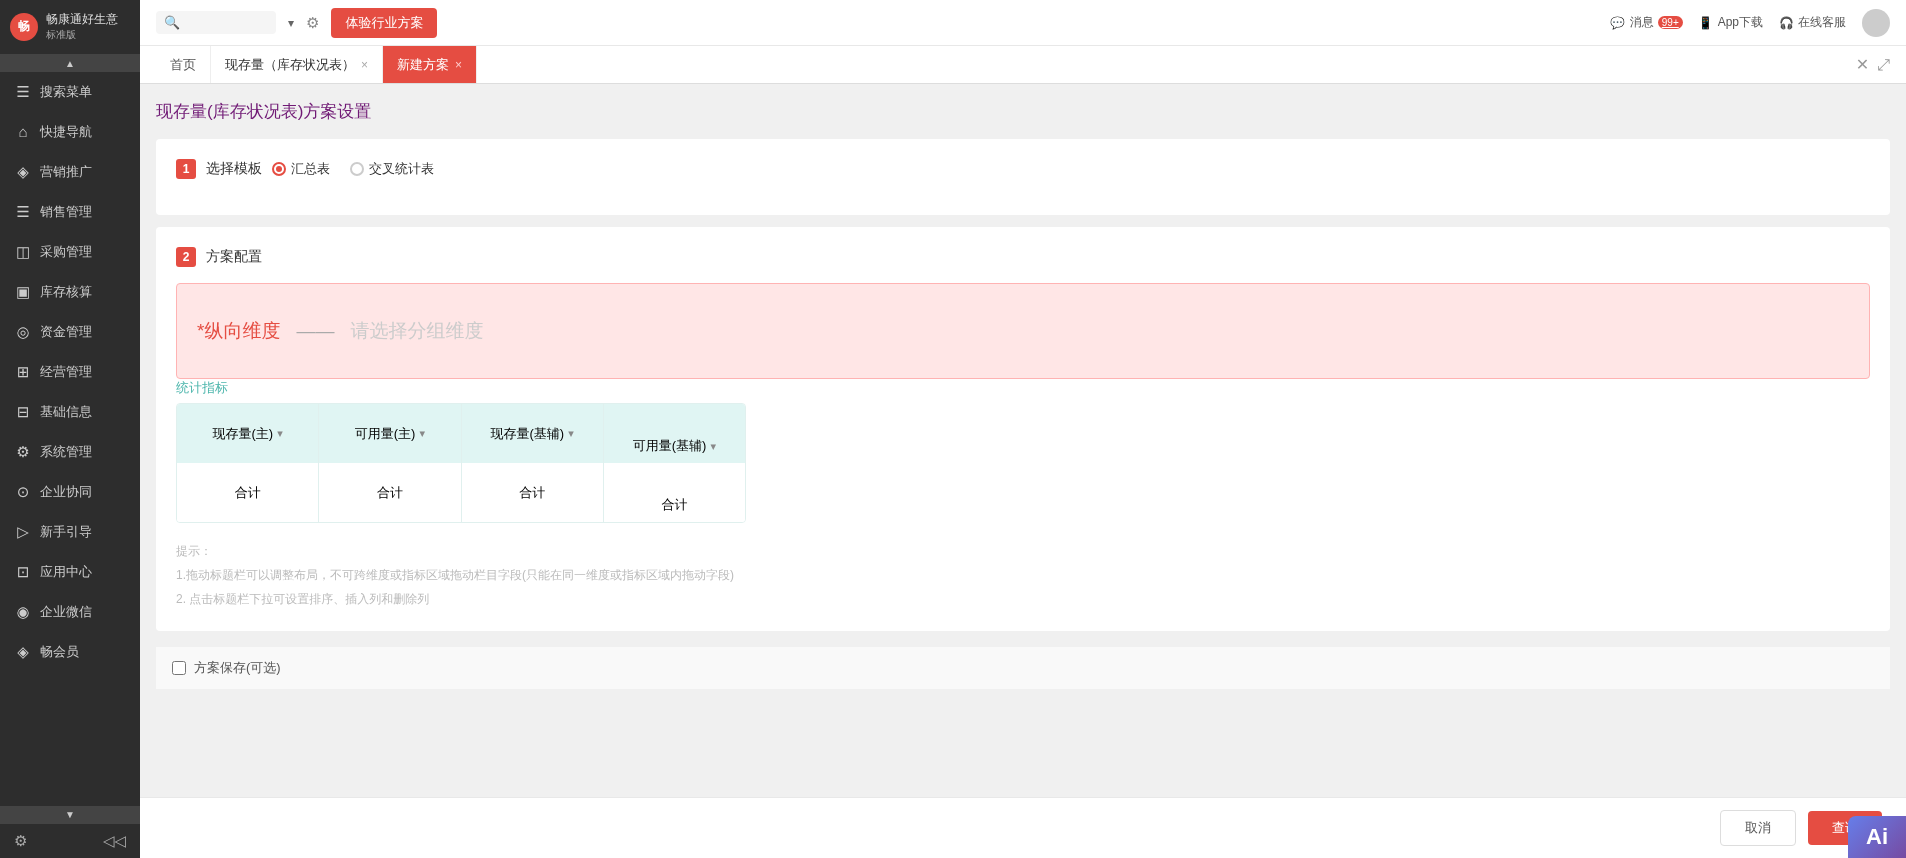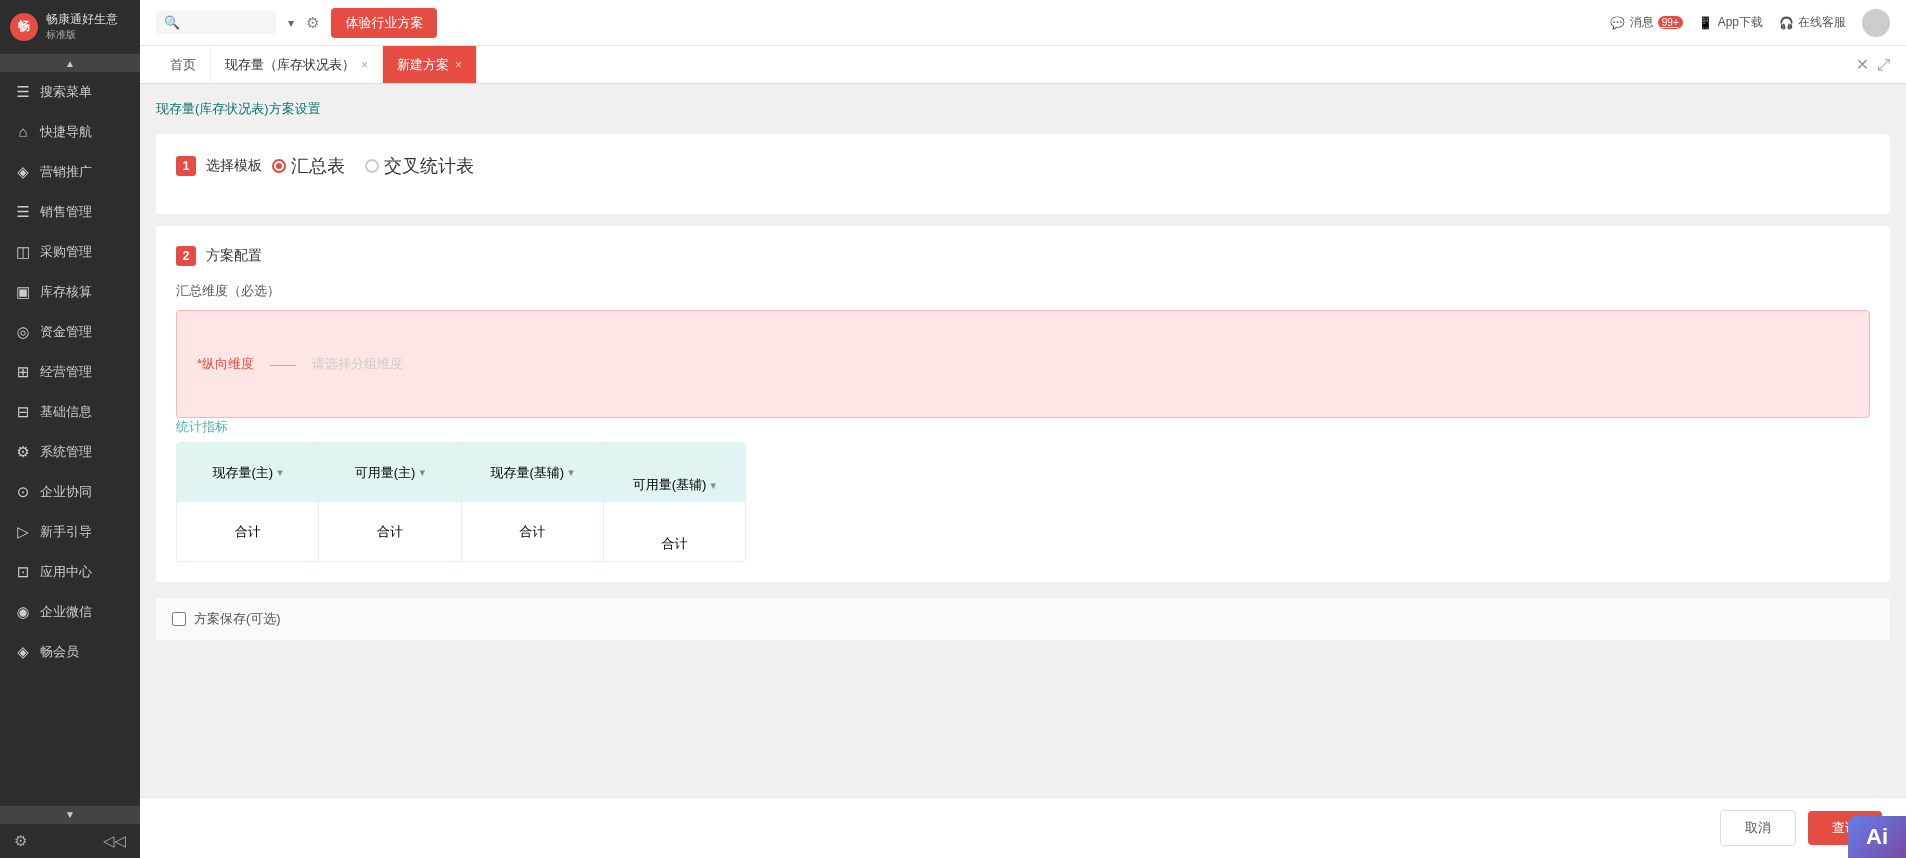--- a/index.html
+++ b/index.html
@@ -102,53 +102,53 @@
     .tab.active { background: #fff; color: #333; }
     .tab-close { font-size: 12px; color: #aaa; cursor: pointer; }
     .tab.new-scheme { background: #e54d42; color: #fff; border-radius: 0; }
     .tab.new-scheme .tab-close { color: #ffcccc; }
     .tab-home { color: #555; }
 
     
     .page-content {
       flex: 1; overflow-y: auto; padding: 16px;
     }
-    .page-title { font-size: 13px; color: #0f766e; margin-bottom: 16px; }
+    .page-title { font-size: 17px; color: #701a75; margin-bottom: 16px; }
 
     
     .section-card {
       background: #fff; border-radius: 4px; padding: 20px; margin-bottom: 12px;
     }
     .section-header {
       display: flex; align-items: center; gap: 10px; margin-bottom: 16px;
     }
     .section-number {
       background: #e54d42; color: #fff; border-radius: 3px;
       width: 20px; height: 20px; display: flex; align-items: center; justify-content: center;
       font-size: 12px; font-weight: bold;
     }
     .section-title { font-size: 14px; color: #333; font-weight: 500; }
 
     
     .radio-group { display: flex; align-items: center; gap: 20px; }
-    .radio-item { display: flex; align-items: center; gap: 5px; cursor: pointer; font-size: 18px; color: #333; }
+    .radio-item { display: flex; align-items: center; gap: 5px; cursor: pointer; font-size: 13px; color: #333; }
     .radio-circle {
       width: 14px; height: 14px; border-radius: 50%; border: 2px solid #ccc;
       display: flex; align-items: center; justify-content: center;
     }
     .radio-circle.checked { border-color: #e54d42; }
     .radio-circle.checked::after {
       content: ''; width: 6px; height: 6px; background: #e54d42; border-radius: 50%;
     }
 
     
     .dimension-label { font-size: 13px; color: #555; margin-bottom: 10px; }
     .dimension-box {
       background: #ffe6e6; border: 1px solid #ffb3b3; border-radius: 4px;
-      padding: 44px 20px; color: #999; font-size: 13px;
+      padding: 34px 20px; color: #999; font-size: 19px;
       display: flex; align-items: center; gap: 16px;
     }
     .dimension-required { color: #e54d42; }
     .dimension-arrow { color: #aaa; }
 
     
     .indicator-header { font-size: 13px; color: #555; margin-bottom: 8px; display: flex; align-items: center; gap: 12px; }
     .draggable-tag {
       display: inline-flex; align-items: center; gap: 4px;
       background: #e8f4fd; border: 1px solid #b3d9f5; border-radius: 3px;
@@ -361,21 +361,20 @@
         </div>
       </div>
     </div>
 
     <div class="section-card">
       <div class="section-header">
         <div class="section-number">2</div>
         <span class="section-title">方案配置</span>
       </div>
 
-      <div class="dimension-label">汇总维度（必选）</div>
       <div class="dimension-box">
         <span class="dimension-required">*纵向维度</span>
         <span class="dimension-arrow">——</span>
         <span style="color:#ccc;">请选择分组维度</span>
       </div>
 
 
       <div class="stats-section-title">统计指标</div>
       <div class="stats-table">
         <div class="stats-table-header">
@@ -405,20 +404,25 @@
           </div>
           <div class="stats-col">
             <span>合计</span>
           </div>
           <div class="stats-col">
             <span>合计</span>
           </div>
         </div>
       </div>
 
+      <div class="tips">
+        <div>提示：</div>
+        <div>1.拖动标题栏可以调整布局，不可跨维度或指标区域拖动栏目字段(只能在同一维度或指标区域内拖动字段)</div>
+        <div>2. 点击标题栏下拉可设置排序、插入列和删除列</div>
+      </div>
     </div>
 
     <div class="save-row">
       <input type="checkbox" class="save-checkbox" style="">
       <span>方案保存(可选)</span>
     </div>
   </div>
 
   <div class="bottom-bar">
     <button class="btn-cancel">取消</button>

